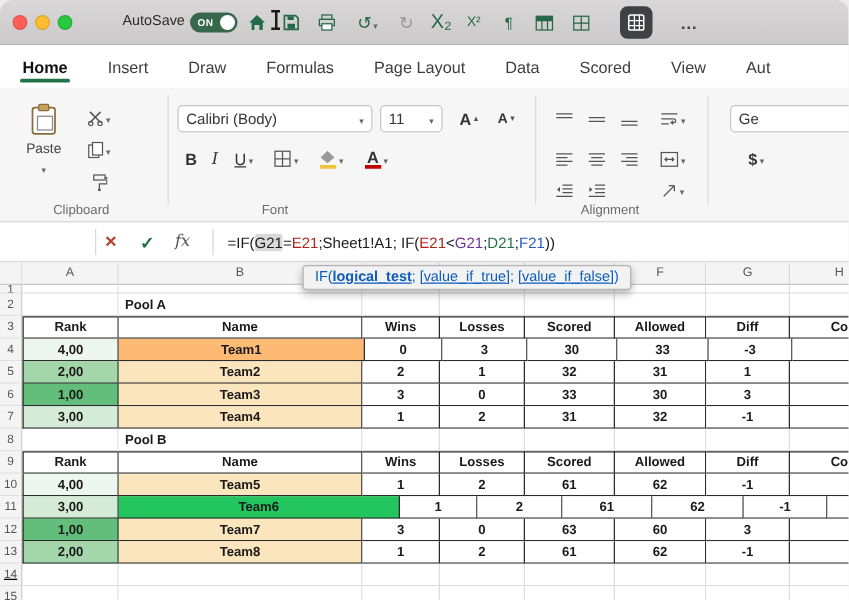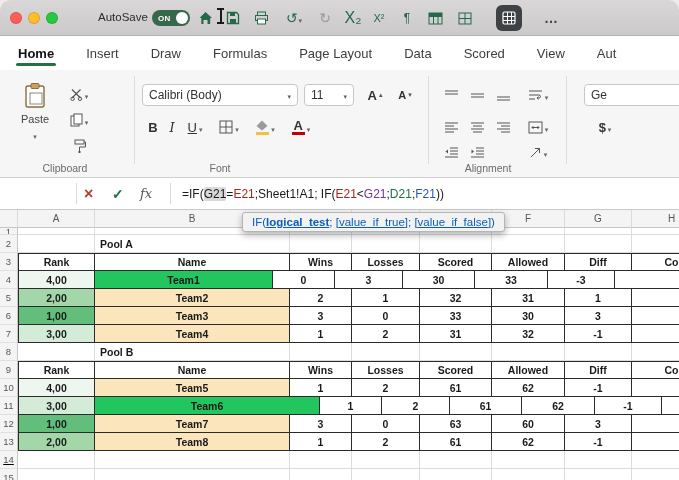--- a/index.html
+++ b/index.html
@@ -406,21 +406,21 @@
         <div class="c tbl hdr bt" style="width: 62px;">Wins</div>
         <div class="c tbl hdr bt" style="width: 68px;">Losses</div>
         <div class="c tbl hdr bt" style="width: 72px;">Scored</div>
         <div class="c tbl hdr bt" style="width: 73px;">Allowed</div>
         <div class="c tbl hdr bt" style="width: 67px;">Diff</div>
         <div class="c tbl hdr bt" style="width: 80px;">Co</div>
       </div>
       <div class="srow" style="height: 18px;">
         <div class="c rh" style="width: 18px;">4</div>
         <div class="c tbl bl" style="width: 77px; background: rgb(238, 247, 239);">4,00</div>
-        <div class="c tbl" style="width: 178px; background: #22c55e;">Team1</div>
+        <div class="c tbl" style="width: 197px; background: #fdba74;">Team1</div>
         <div class="c tbl" style="width: 62px;">0</div>
         <div class="c tbl" style="width: 68px;">3</div>
         <div class="c tbl" style="width: 72px;">30</div>
         <div class="c tbl" style="width: 73px;">33</div>
         <div class="c tbl" style="width: 67px;">-3</div>
         <div class="c tbl" style="width: 80px;"></div>
       </div>
       <div class="srow" style="height: 18px;">
         <div class="c rh" style="width: 18px;">5</div>
         <div class="c tbl bl" style="width: 77px; background: rgb(163, 214, 168);">2,00</div>

